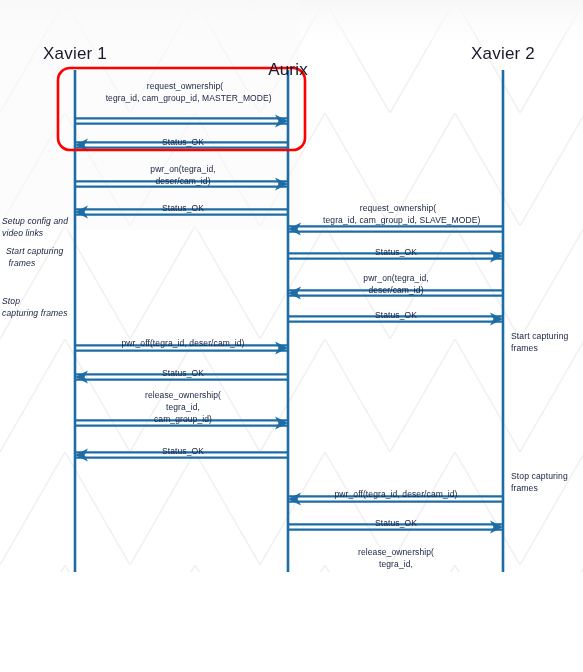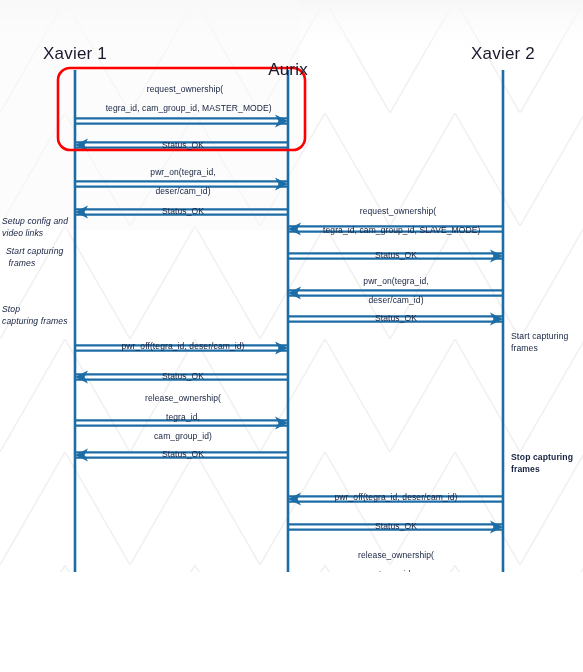--- a/index.html
+++ b/index.html
@@ -34,21 +34,21 @@
     font-size: 17px;
     color: #1a1a2e;
     letter-spacing: 0.2px;
     white-space: nowrap;
     transform: translateX(-50%);
   }
   .msg-label {
     position: absolute;
     font-size: 8.5px;
     color: #15213f;
-    line-height: 19px;
+    line-height: 12px;
     text-align: center;
     white-space: pre;
     transform: translateX(-50%);
     letter-spacing: 0.1px;
   }
   .side-note {
     position: absolute;
     font-size: 8.6px;
     color: #15213f;
     line-height: 11.5px;
@@ -211,21 +211,21 @@
       <div class="msg-label" style="left: 396px; top: 546px;">release_ownership(
 tegra_id,
 cam_group_id)</div>
       <div class="msg-label" style="left: 396px; top: 599px;">Status_OK</div>
     </div>
   <div id="notes-layer">
       <div class="side-note left" style="left: 2px; top: 216px;">Setup config and
 video links</div>
       <div class="side-note left" style="left: 6px; top: 246px;">Start capturing
  frames</div>
-      <div class="side-note left" style="left: 2px; top: 304px;">Stop
+      <div class="side-note left" style="left: 2px; top: 296px;">Stop
 capturing frames</div>
       <div class="side-note right" style="left: 511px; top: 331px;">Start capturing
 frames</div>
-      <div class="side-note right" style="left: 511px; top: 452px; font-weight: bold;">Stop capturing
+      <div class="side-note right" style="left: 511px; top: 471px;">Stop capturing
 frames</div>
     </div>
 
 </div>
 
 </body></html>

